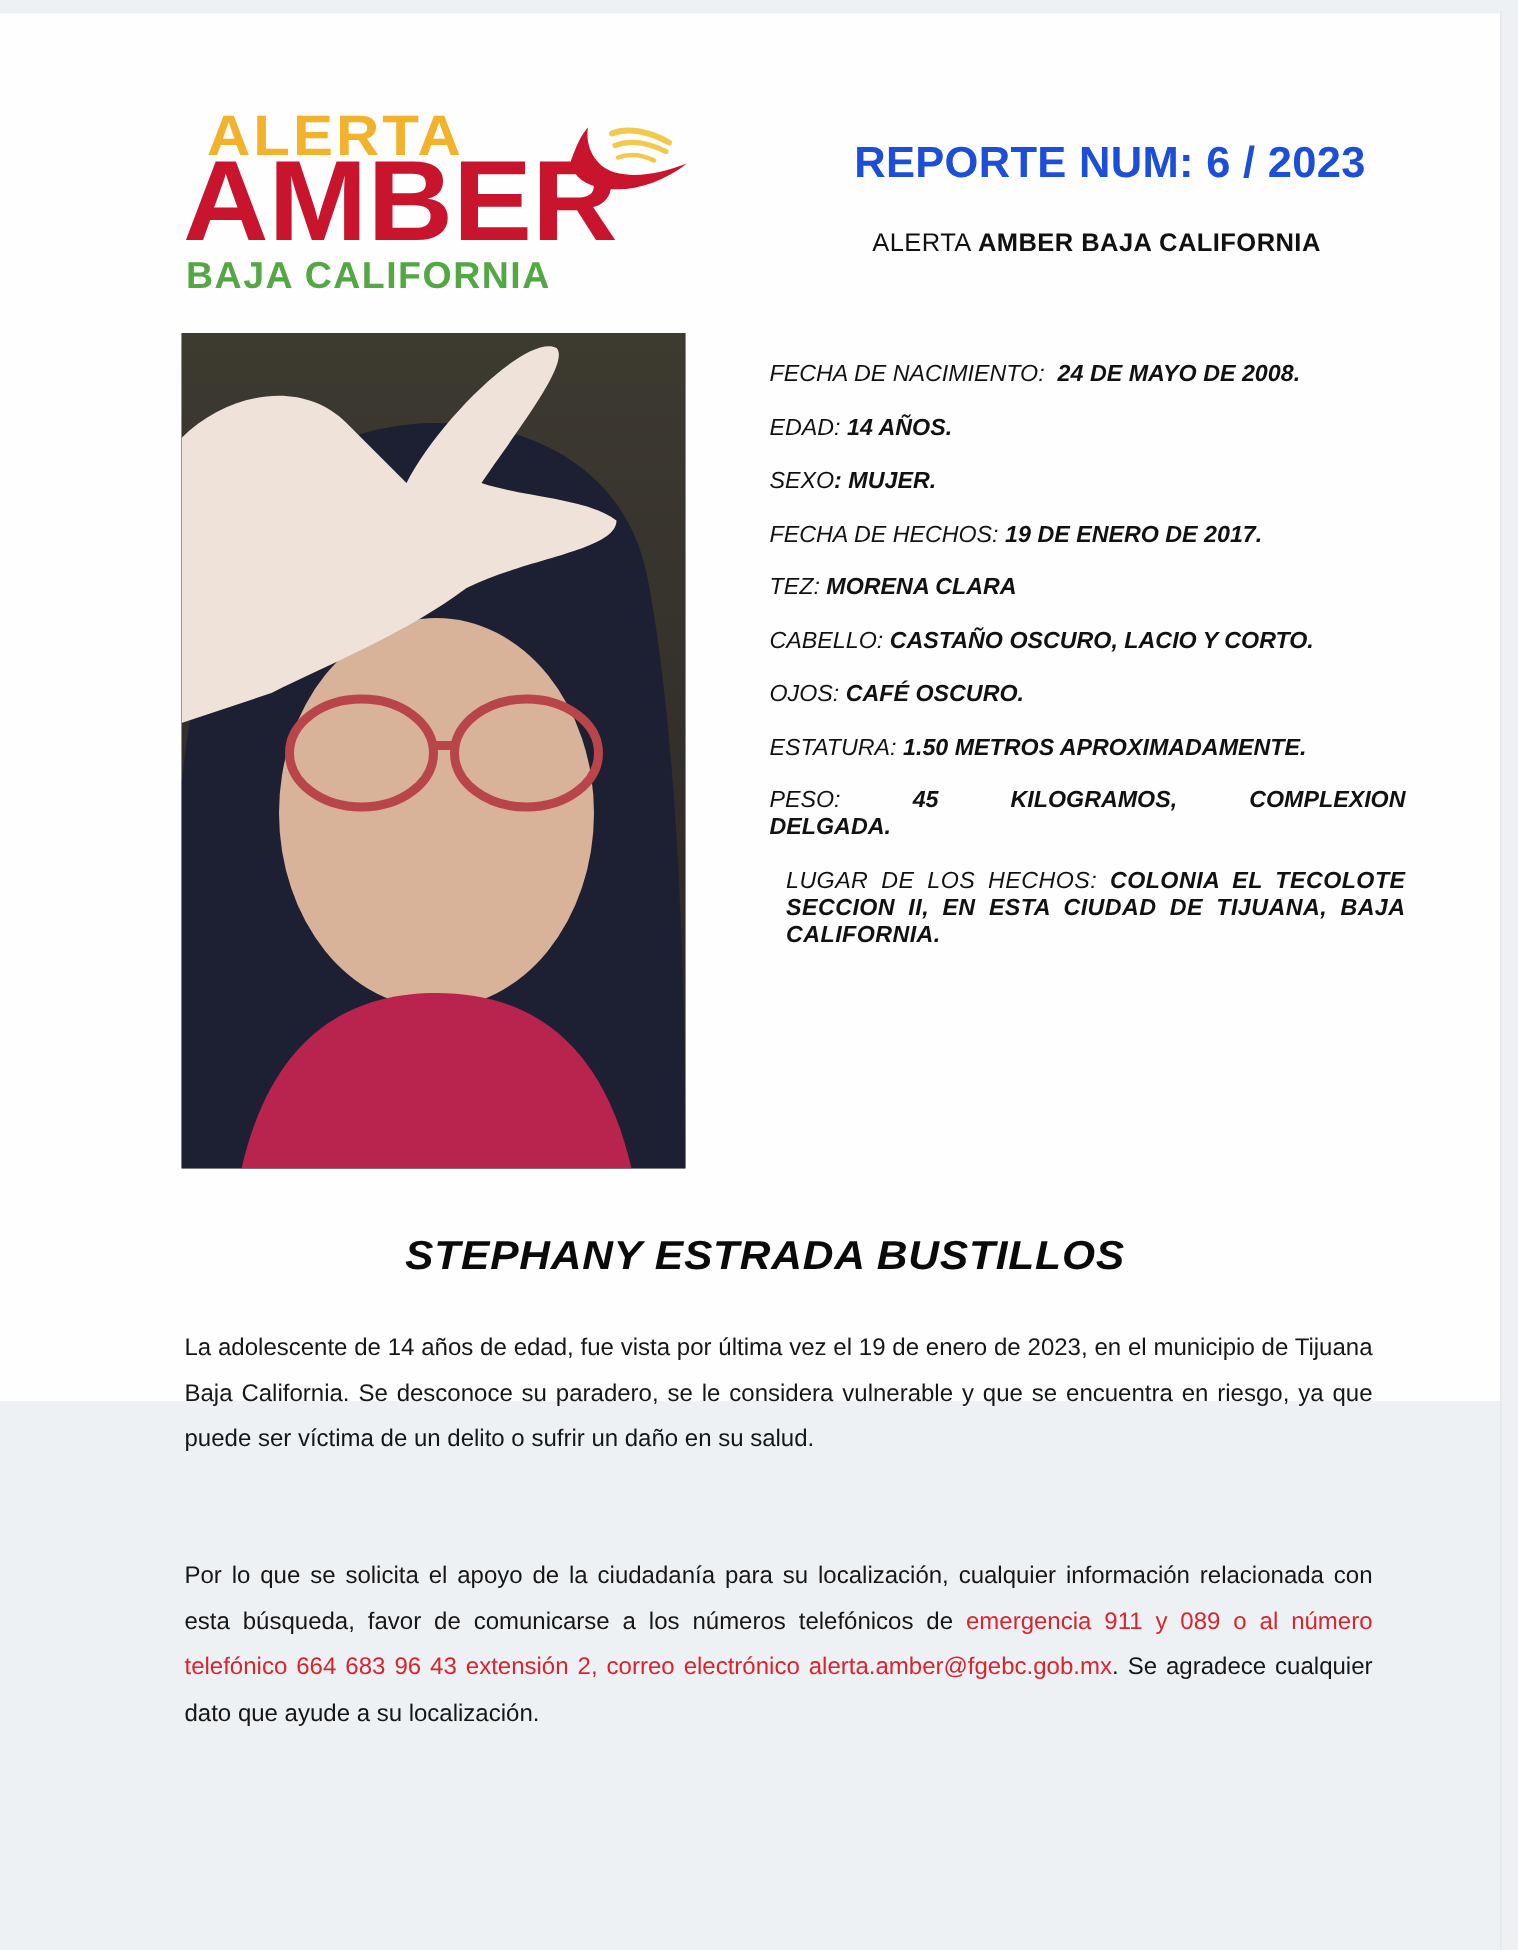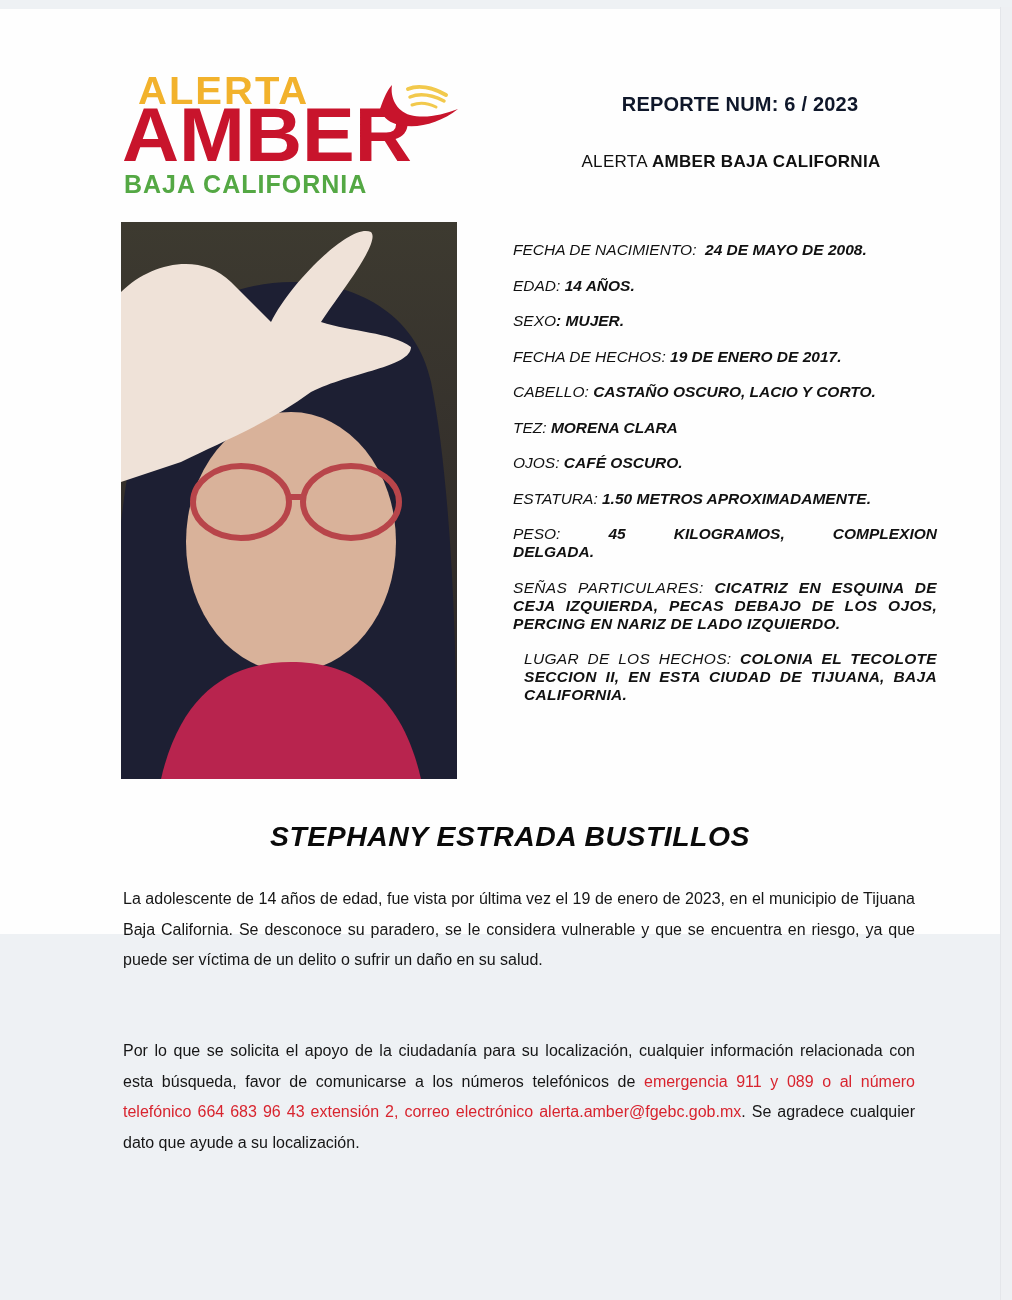--- a/index.html
+++ b/index.html
@@ -36,21 +36,21 @@
       position: absolute; left: 4px; top: 102px;
       font-family: "Liberation Sans", sans-serif; font-weight: 900;
       font-size: 25px; letter-spacing: 1px; color: #54a844; line-height: 26px;
     }
     .logo-horn { position: absolute; left: 250px; top: 10px; width: 90px; height: 70px; }
 
     
     .report-num {
       position: absolute; left: 510px; top: 84px; width: 460px; text-align: center;
       font-family: "Liberation Sans", sans-serif; font-weight: bold;
-      font-size: 20px; color: #0f172a; letter-spacing: 0.2px;
+      font-size: 29px; color: #1d4ed8; letter-spacing: 0.2px;
     }
     .subheading {
       position: absolute; left: 490px; top: 143px; width: 482px; text-align: center;
       font-size: 17px; color: #111; letter-spacing: 0.3px;
     }
     .subheading b { font-weight: bold; }
 
     
     .photo {
       position: absolute; left: 121px; top: 213px; width: 336px; height: 557px;
@@ -142,42 +142,38 @@
       <span class="val">14 AÑOS.</span>
     </div>
     <div class="field">
       <span class="lbl">SEXO</span><span class="val">: MUJER.</span>
     </div>
     <div class="field">
       <span class="lbl">FECHA DE HECHOS:</span>
       <span class="val">19 DE ENERO DE 2017.</span>
     </div>
     <div class="field">
+      <span class="lbl">TEZ:</span>
+      <span class="val">MORENA CLARA</span>
+    </div>
+    <div class="field">
       <span class="lbl">CABELLO:</span>
       <span class="val">CASTAÑO OSCURO, LACIO Y CORTO.</span>
-    </div>
-    <div class="field">
-      <span class="lbl">TEZ:</span>
-      <span class="val">MORENA CLARA</span>
     </div>
     <div class="field">
       <span class="lbl">OJOS:</span>
       <span class="val">CAFÉ OSCURO.</span>
     </div>
     <div class="field">
       <span class="lbl">ESTATURA:</span>
       <span class="val">1.50 METROS APROXIMADAMENTE.</span>
     </div>
     <div class="field justify" style="word-spacing: 28px;">
       <span class="lbl">PESO:</span>
       <span class="val">45 KILOGRAMOS, COMPLEXION DELGADA.</span>
-    </div>
-    <div class="field justify" style="letter-spacing:0.3px;">
-      <span class="lbl">SEÑAS PARTICULARES:</span>
-      <span class="val">CICATRIZ EN ESQUINA DE CEJA IZQUIERDA, PECAS DEBAJO DE LOS OJOS, PERCING EN NARIZ DE LADO IZQUIERDO.</span>
     </div>
     <div class="field justify" style="letter-spacing:0.3px;margin-left:11px;">
       <span class="lbl">LUGAR DE LOS HECHOS:</span>
       <span class="val">COLONIA EL TECOLOTE SECCION II, EN ESTA CIUDAD DE TIJUANA, BAJA CALIFORNIA.</span>
     </div>
   </div>
 
   <div class="name">STEPHANY ESTRADA BUSTILLOS</div>
 
   <div class="para para1">La adolescente de 14 años de edad, fue vista por última vez el 19 de enero de 2023, en el municipio de Tijuana Baja California. Se desconoce su paradero, se le considera vulnerable y que se encuentra en riesgo, ya que puede ser víctima de un delito o sufrir un daño en su salud.</div>

